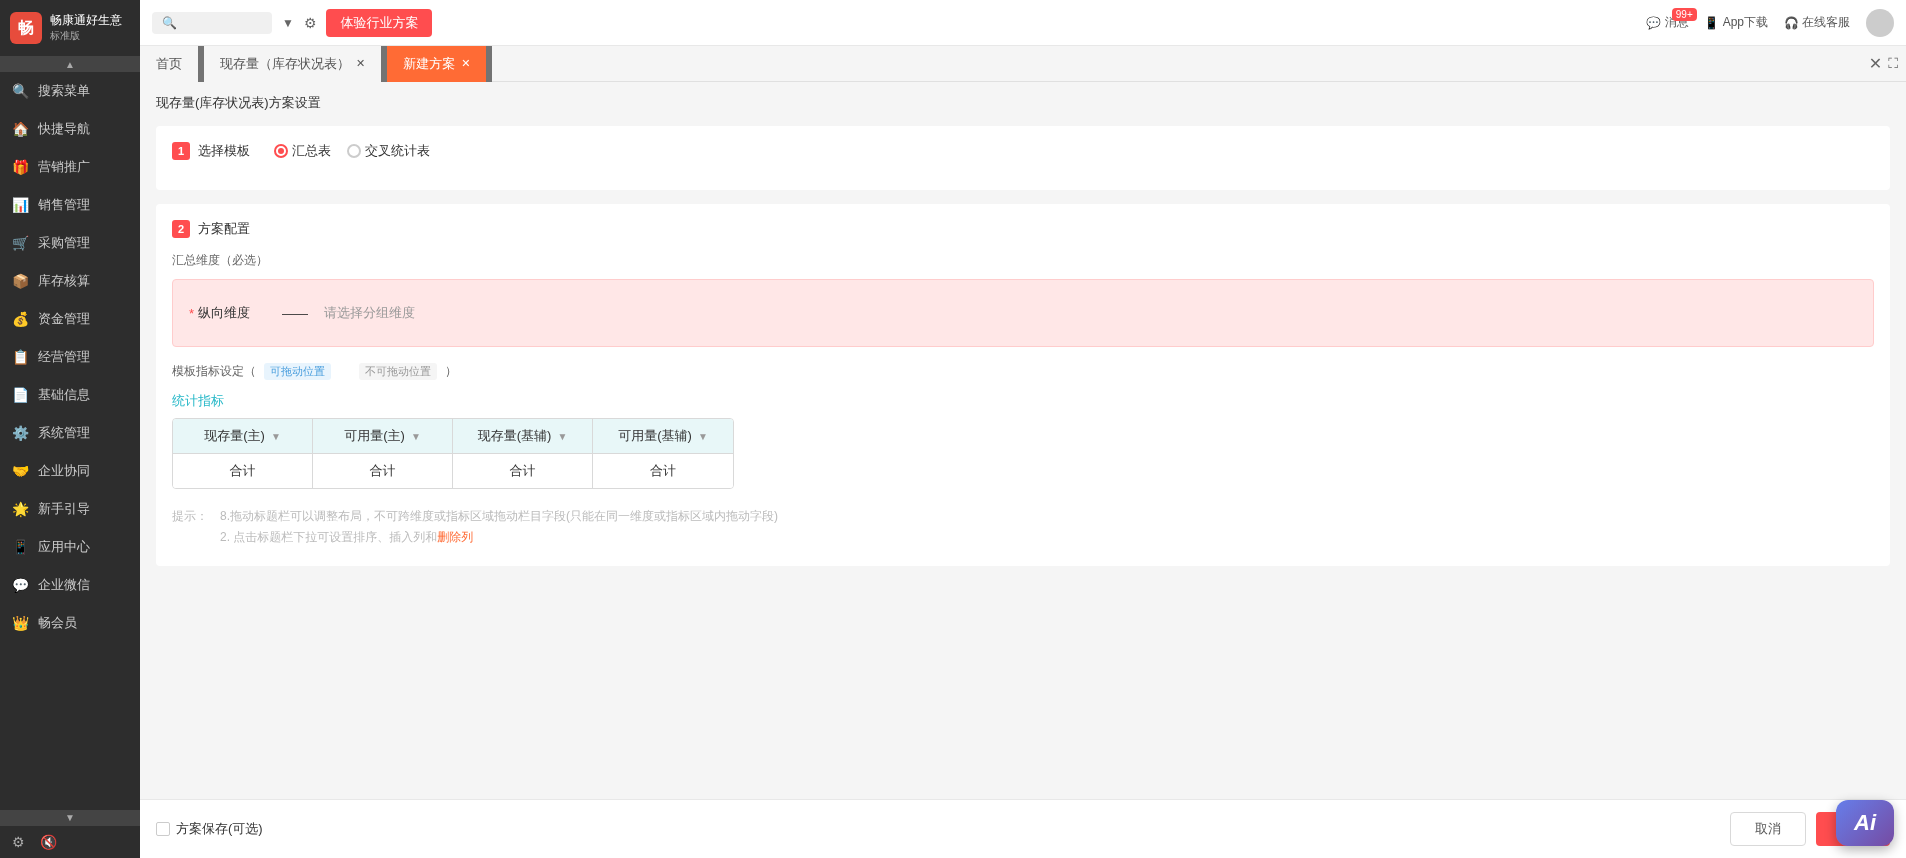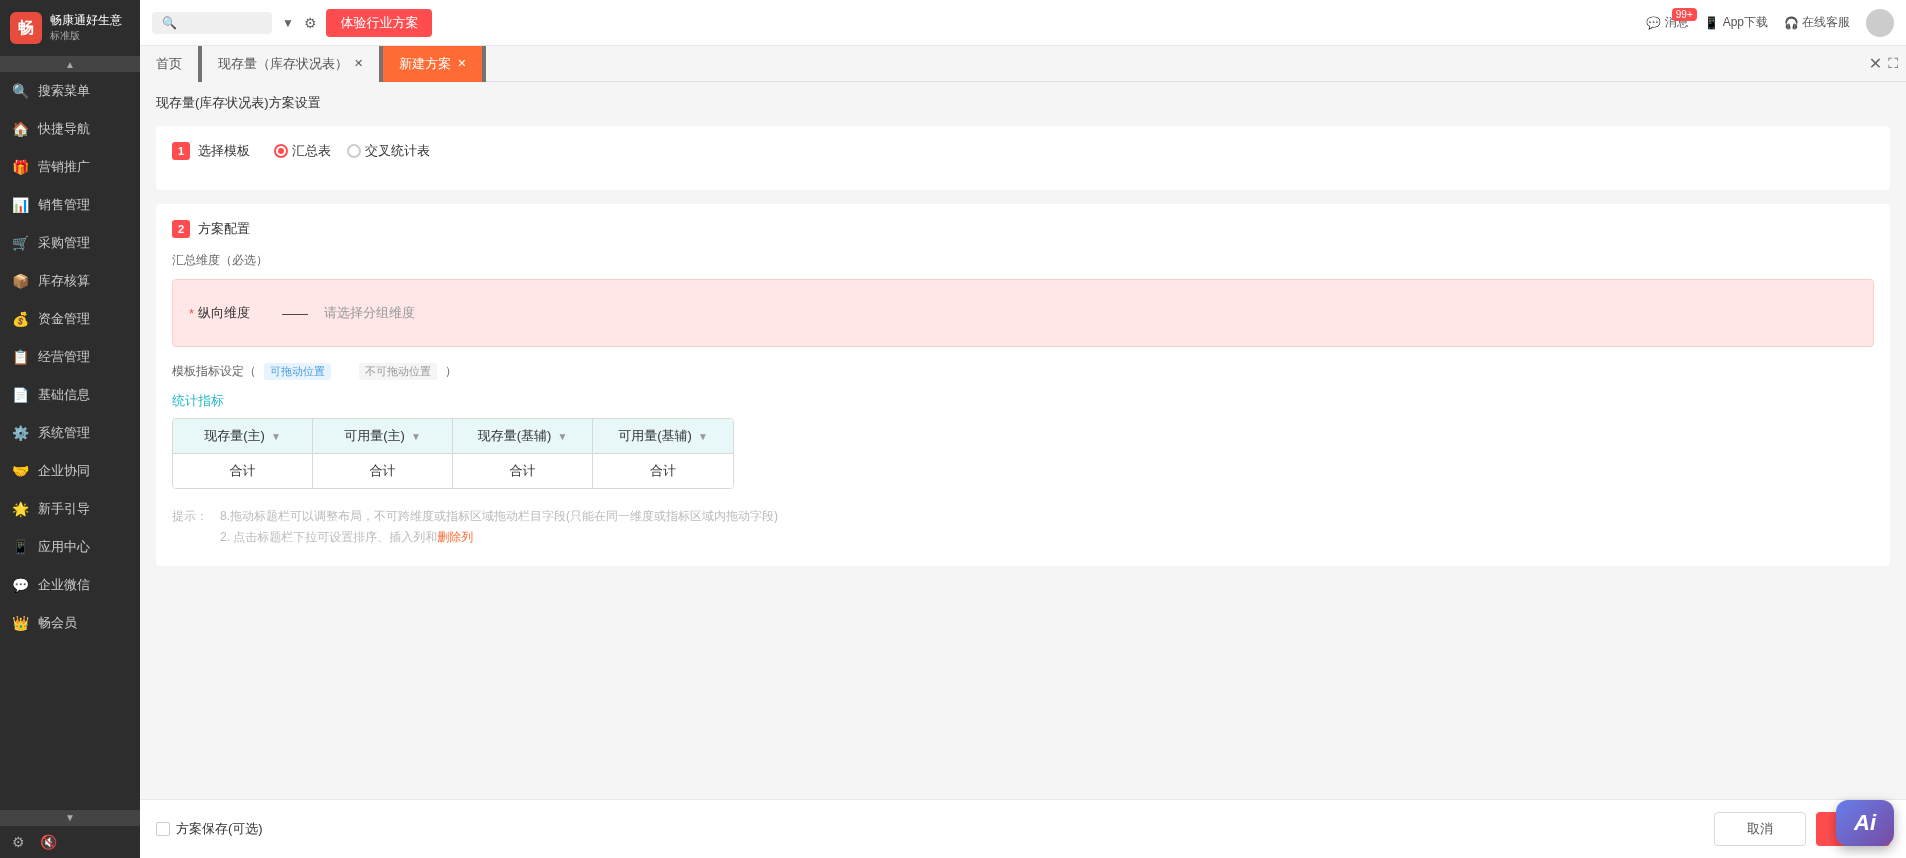--- a/index.html
+++ b/index.html
@@ -120,21 +120,21 @@
       height: 36px;
     }
     .tab {
       height: 36px;
       display: flex; align-items: center;
       padding: 0 16px;
       font-size: 13px;
       cursor: pointer;
       color: #555;
       background: #f5f5f5;
-      border-right: 4px solid #737373;
+      border-right: 6px solid #737373;
       gap: 6px;
     }
     .tab.active {
       background: #ff6b35;
       color: white;
     }
     .tab-close { font-size: 11px; cursor: pointer; }
 
     .tabbar-actions { margin-left: auto; display: flex; align-items: center; padding-right: 8px; gap: 6px; }
     .tabbar-close-btn { cursor: pointer; color: #666; font-size: 16px; }
@@ -258,21 +258,21 @@
       flex-shrink: 0;
     }
     .save-option { display: flex; align-items: center; gap: 6px; font-size: 13px; color: #333; cursor: pointer; }
     .save-checkbox {
       width: 14px; height: 14px; border: 1px solid #ccc; border-radius: 2px;
       display: flex; align-items: center; justify-content: center;
     }
     .bottom-actions { margin-left: auto; display: flex; gap: 10px; }
     .cancel-btn {
       background: #fff; border: 1px solid #d9d9d9; color: #555;
-      padding: 7px 32px; border-radius: 4px; cursor: pointer; font-size: 13px;
+      padding: 7px 24px; border-radius: 4px; cursor: pointer; font-size: 13px;
     }
     .query-btn {
       background: #ff4d4f; border: none; color: white;
       padding: 7px 24px; border-radius: 4px; cursor: pointer; font-size: 13px;
     }
 
     
     .ai-badge {
       position: fixed;
       bottom: 12px;

